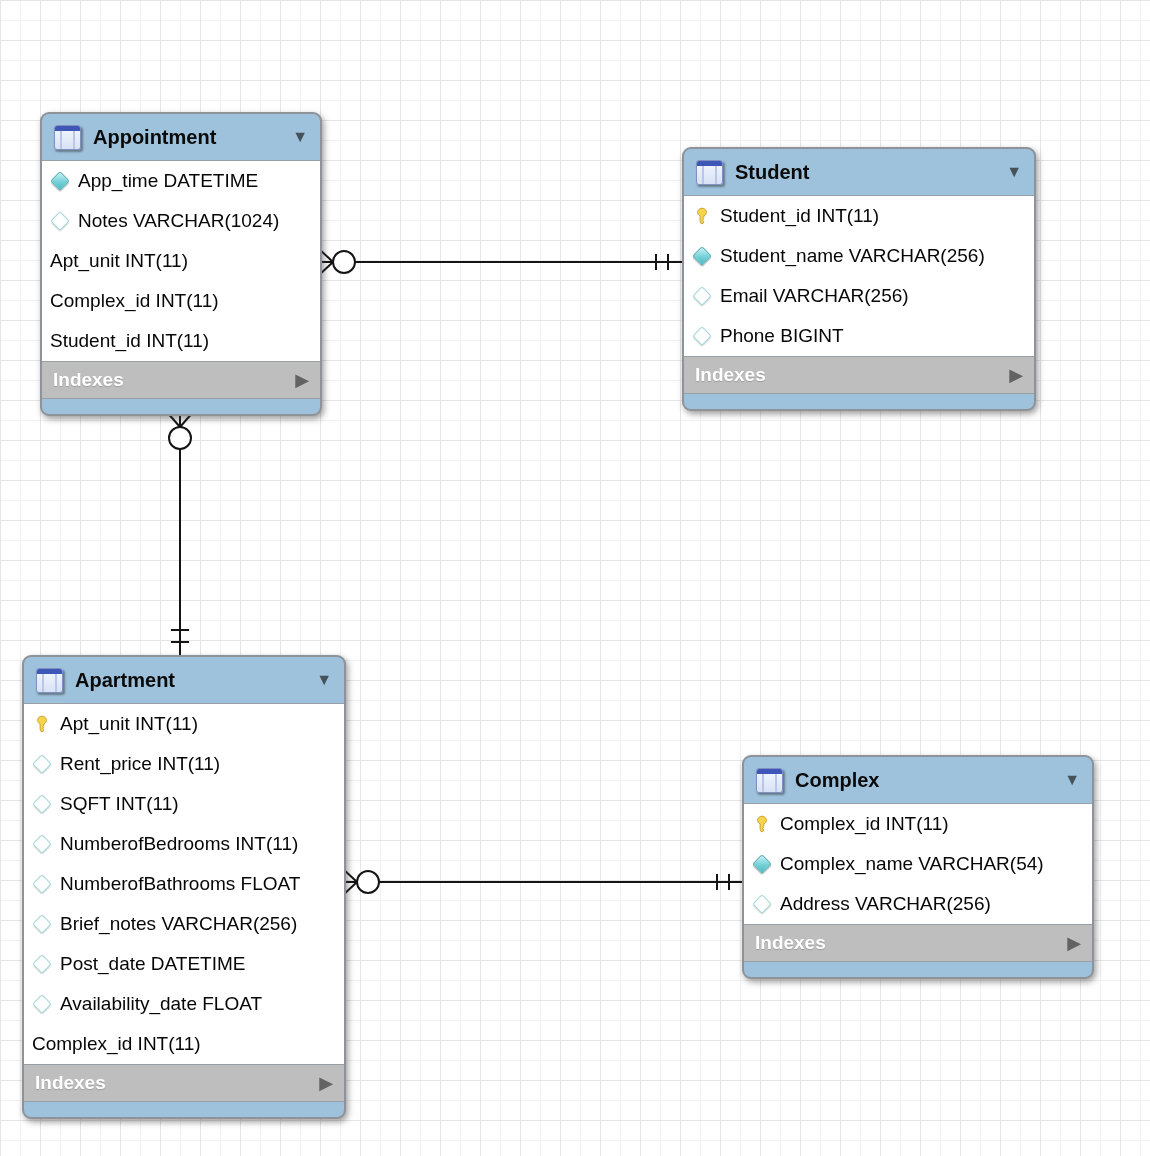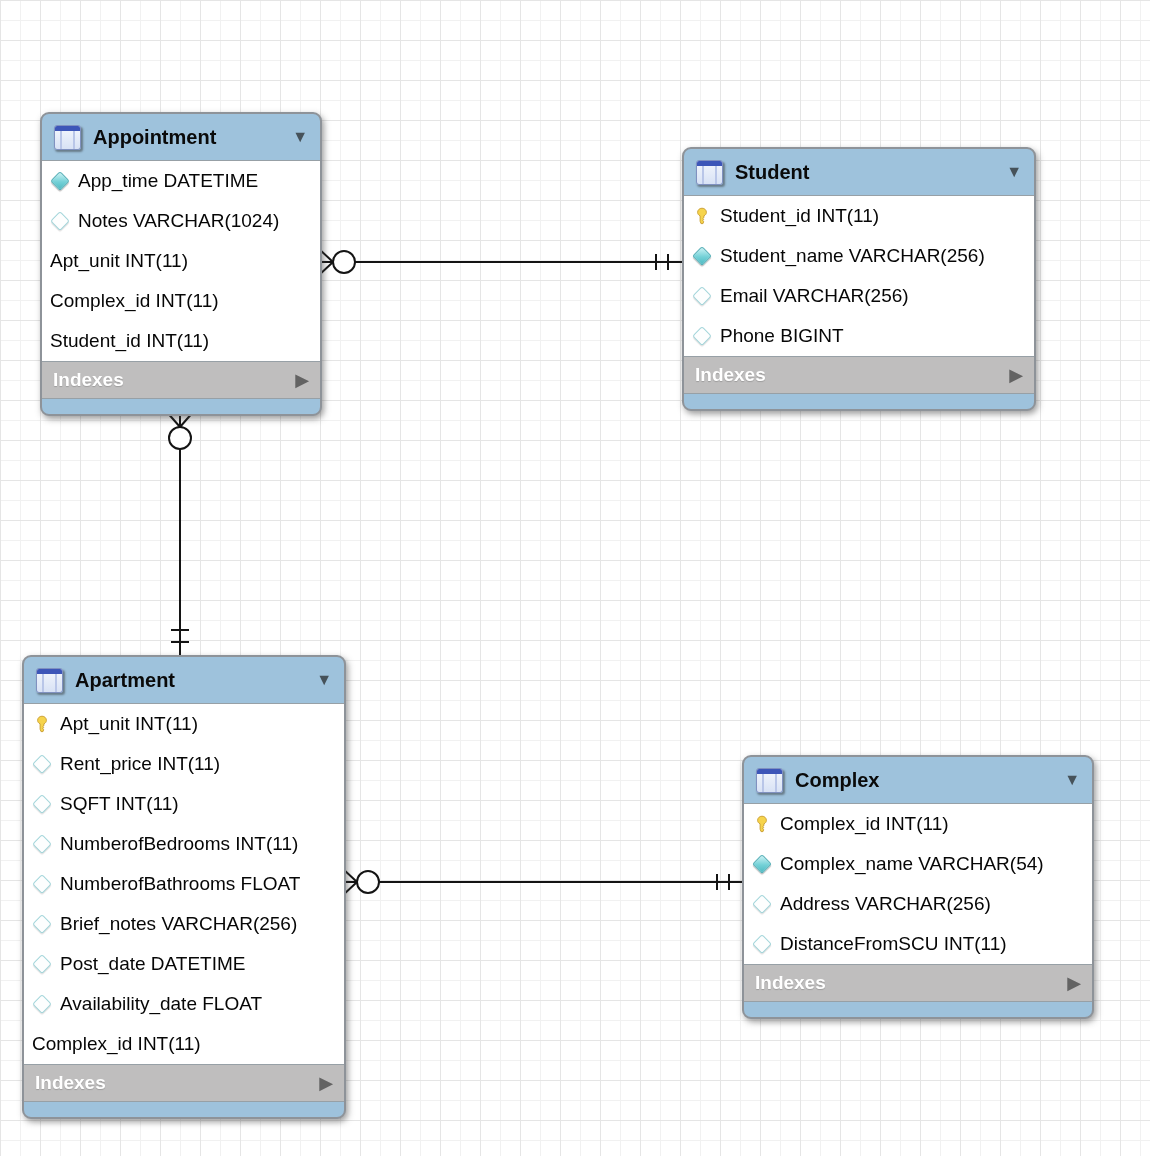--- a/index.html
+++ b/index.html
@@ -244,26 +244,20 @@
             <span class="dmd dmd-filled"></span>
           </span>
         <span>Complex_name VARCHAR(54)</span>
       </div>
       <div class="col-row">
         <span class="col-icon">
             <span class="dmd dmd-outline"></span>
           </span>
         <span>Address VARCHAR(256)</span>
       </div>
-      <div class="col-row">
-        <span class="col-icon">
-            <span class="dmd dmd-outline"></span>
-          </span>
-        <span>DistanceFromSCU INT(11)</span>
-      </div>
     </div>
     <div class="tbl-indexes">
       <span class="idx-label">Indexes</span>
       <span class="idx-arrow">▶</span>
     </div>
   </div>
 
 </div>
 
 </body></html>

